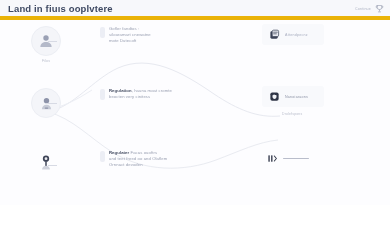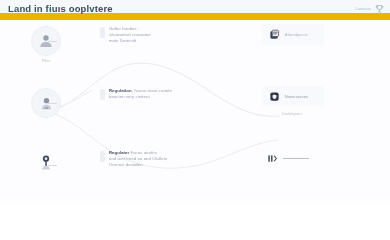--- a/index.html
+++ b/index.html
@@ -17,21 +17,21 @@
     width:390px; height:205px;
     background:#ffffff;
     overflow:hidden;
   }
 
   
   #header {
     position:absolute; left:0; top:0;
     width:390px; height:20px;
     background:#f7f8fb;
-    border-bottom:7px solid #eab308;
+    border-bottom:4px solid #eab308;
     display:flex; align-items:center;
     z-index:6;
   }
   #page-title {
     position:absolute; left:8px; top:3px;
     font-size:9.5px; font-weight:600;
     letter-spacing:.15px;
     color:#3f4a63;
     white-space:nowrap;
   }

